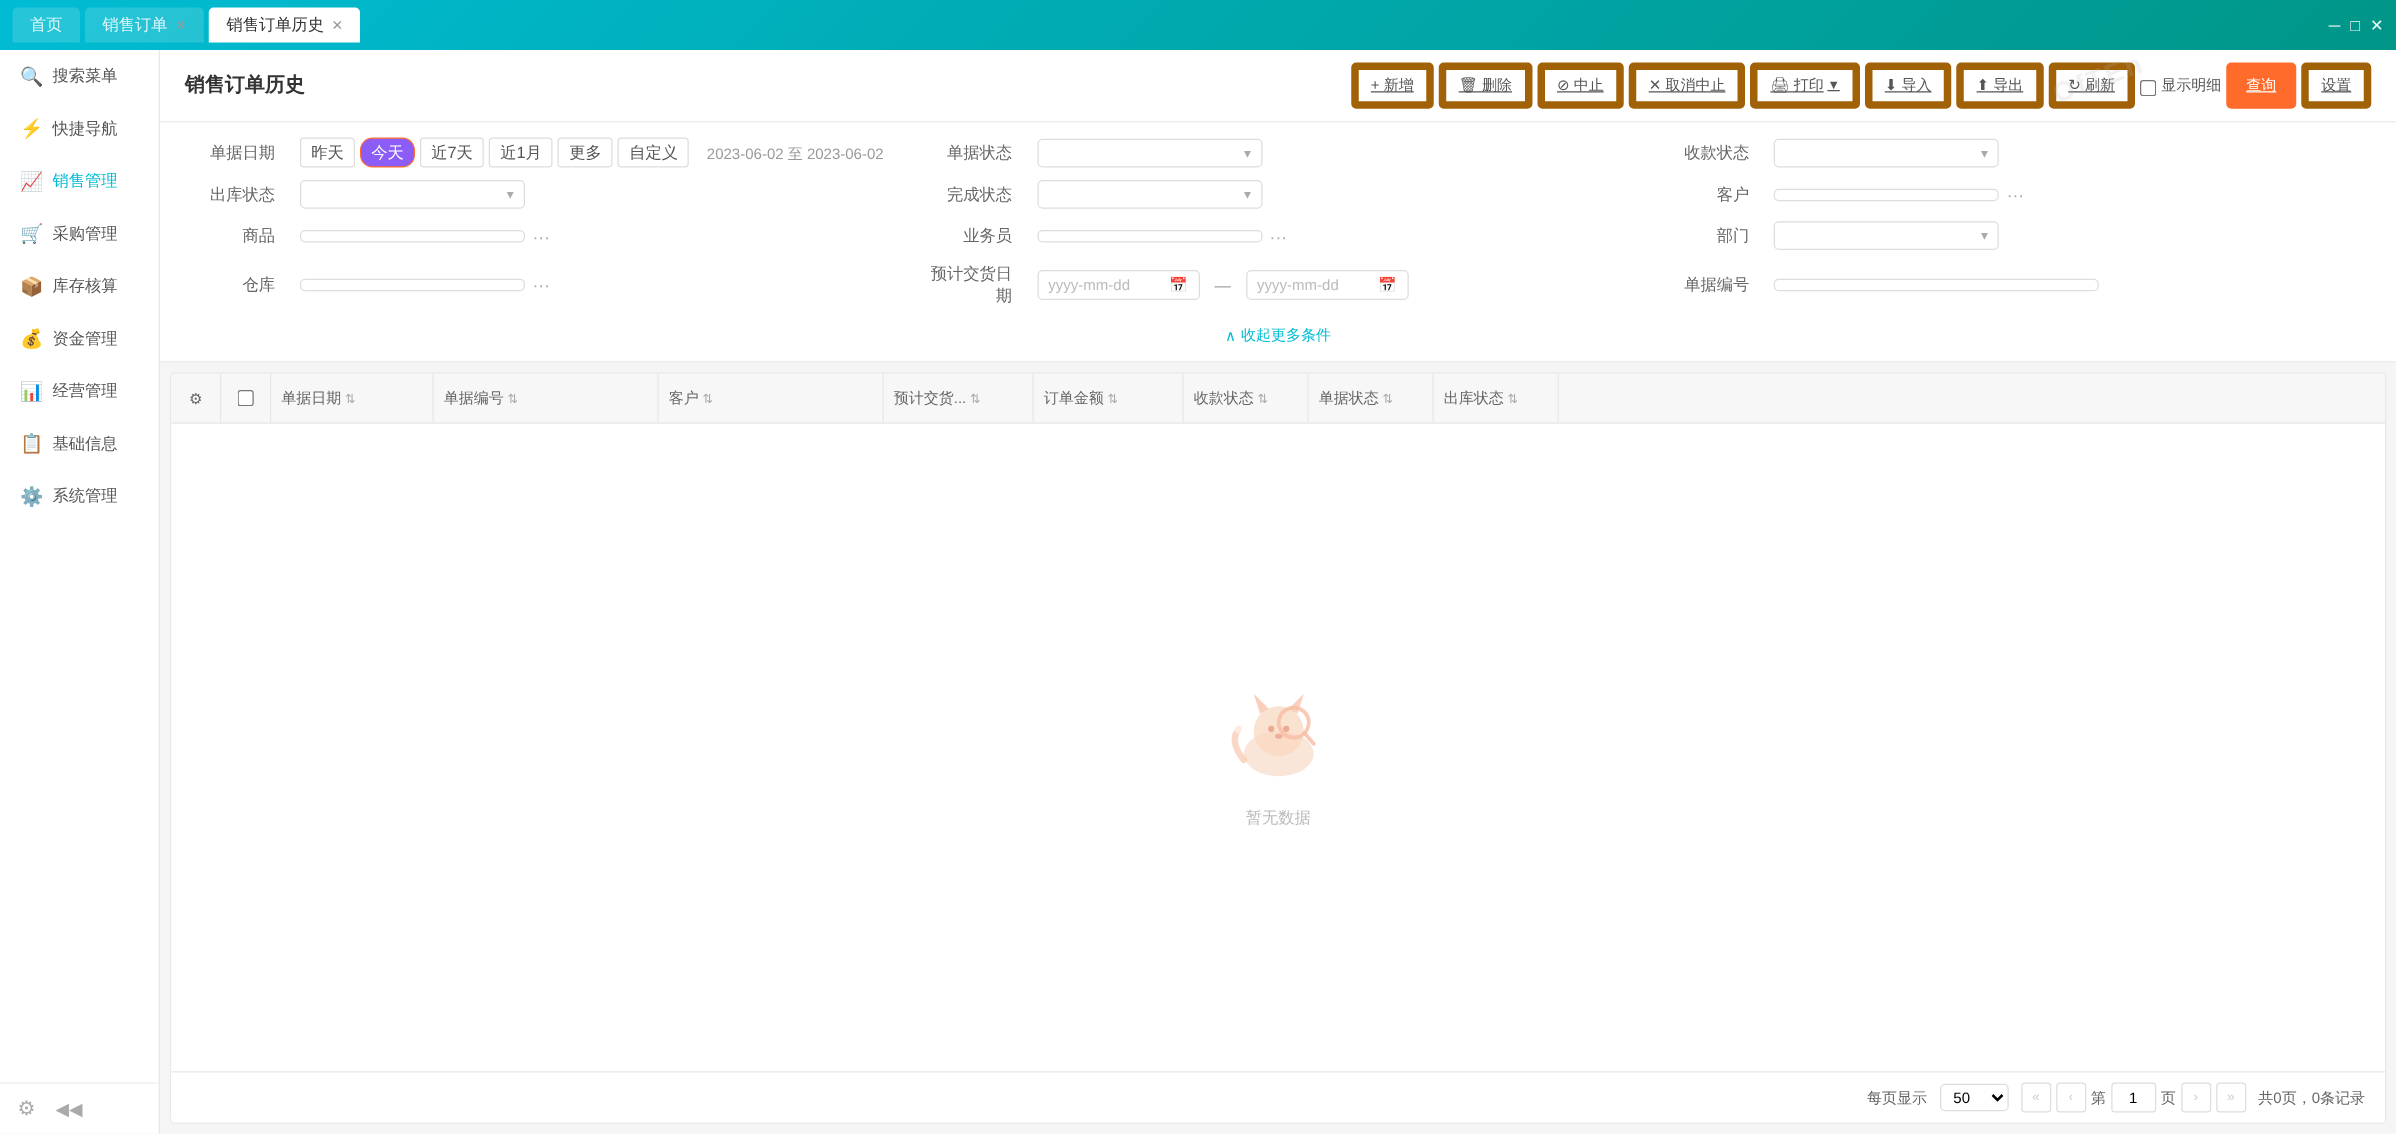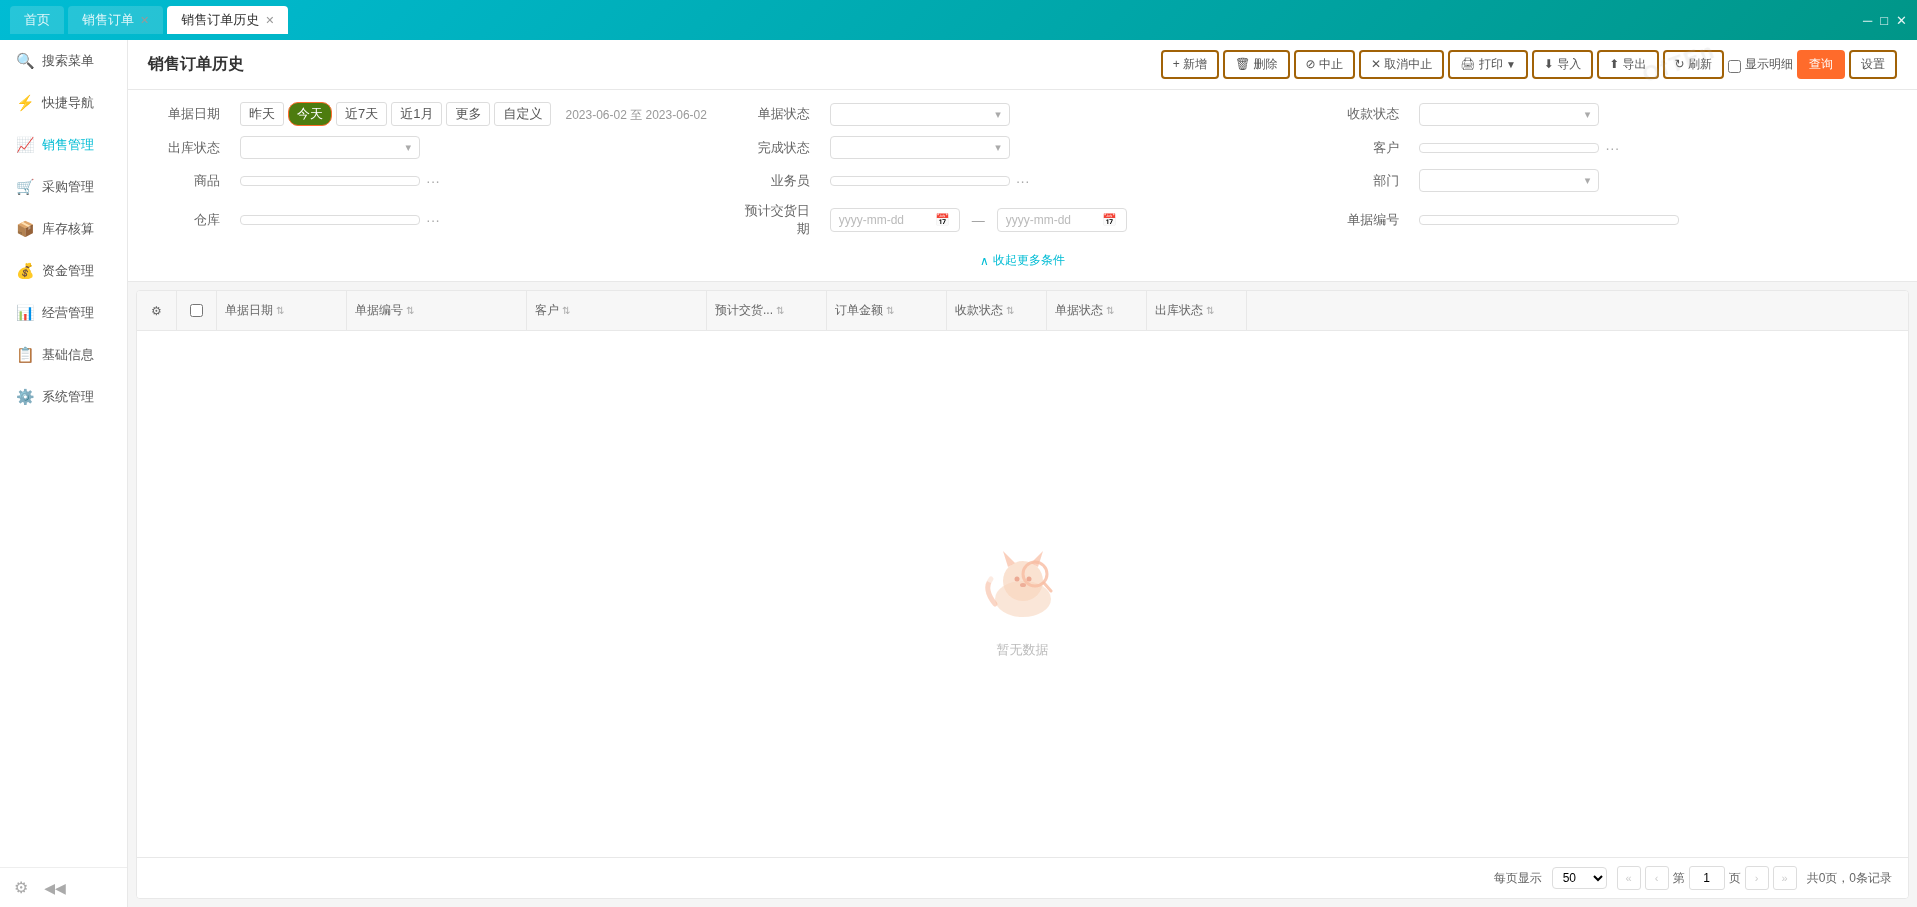--- a/index.html
+++ b/index.html
@@ -114,26 +114,27 @@
       display: flex;
       align-items: center;
       gap: 4px;
       padding-bottom: 10px;
     }
     .toolbar-btn {
       display: flex;
       align-items: center;
       gap: 3px;
       padding: 4px 10px;
-      border: 2px solid #a16207;
+      border: 6px solid #a16207;
       border-radius: 4px;
       cursor: pointer;
       font-size: 12px;
       color: #555;
       background: #fff;
+      text-decoration: underline;
     }
     .toolbar-btn.primary {
       background: #ff6b2b;
       color: #fff;
       border-color: #ff6b2b;
     }
     .display-toggle {
       display: flex;
       align-items: flex-end;
       gap: 4px;
@@ -178,21 +179,21 @@
     .date-btn {
       padding: 2px 8px;
       border: 1px solid #ddd;
       border-radius: 3px;
       cursor: pointer;
       font-size: 13px;
       color: #555;
       background: #fff;
     }
     .date-btn.active {
-      background: #4d7c0f;
+      background: #8b5cf6;
       color: #fff;
       border-color: #ff6b2b;
       border-radius: 10px;
     }
     .date-range {
       font-size: 12px;
       color: #999;
       margin-top: 2px;
     }
     .select-field {

